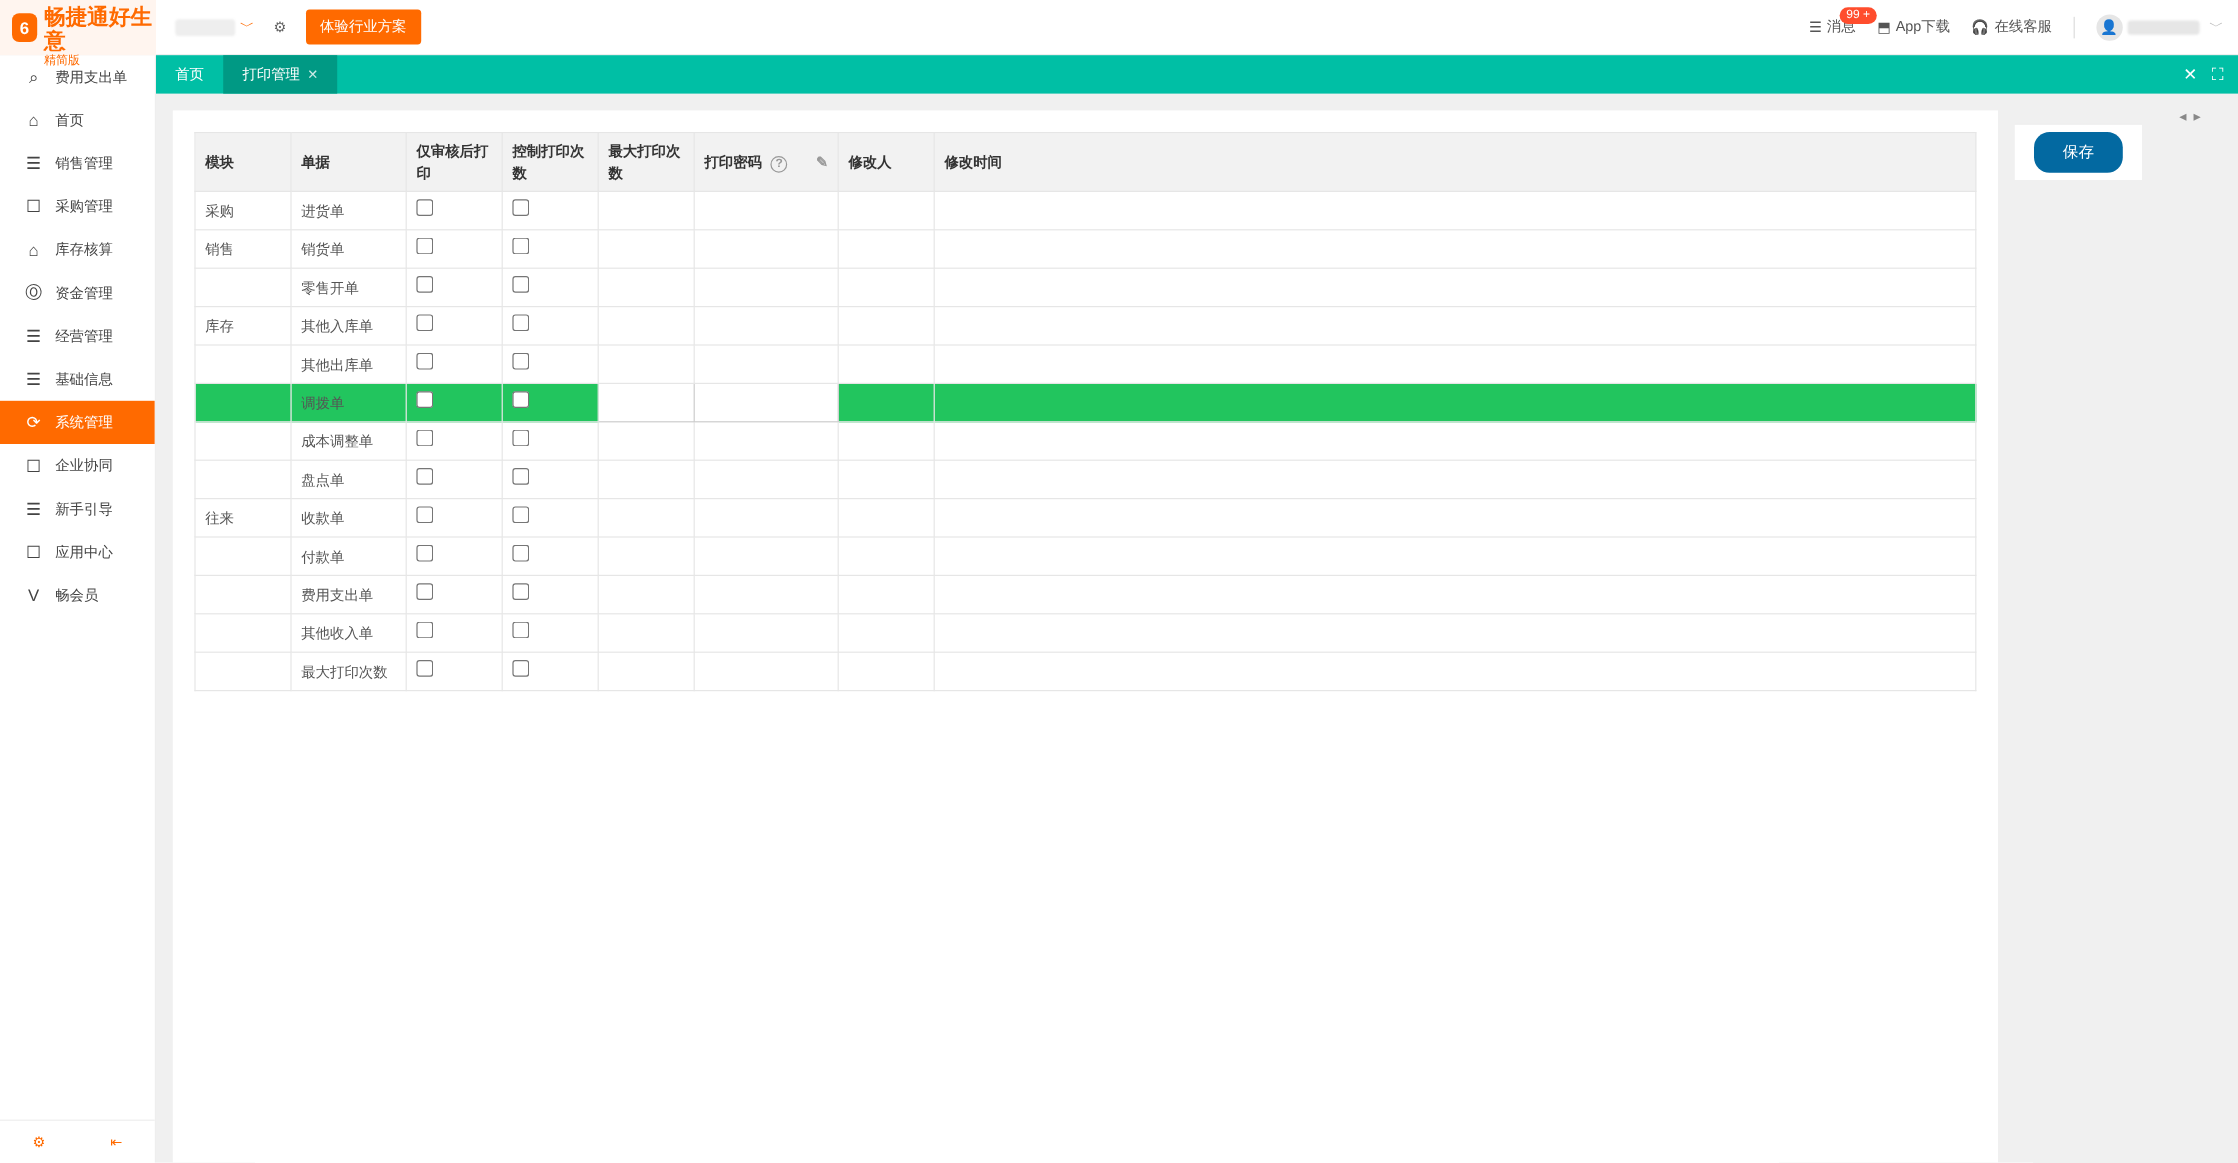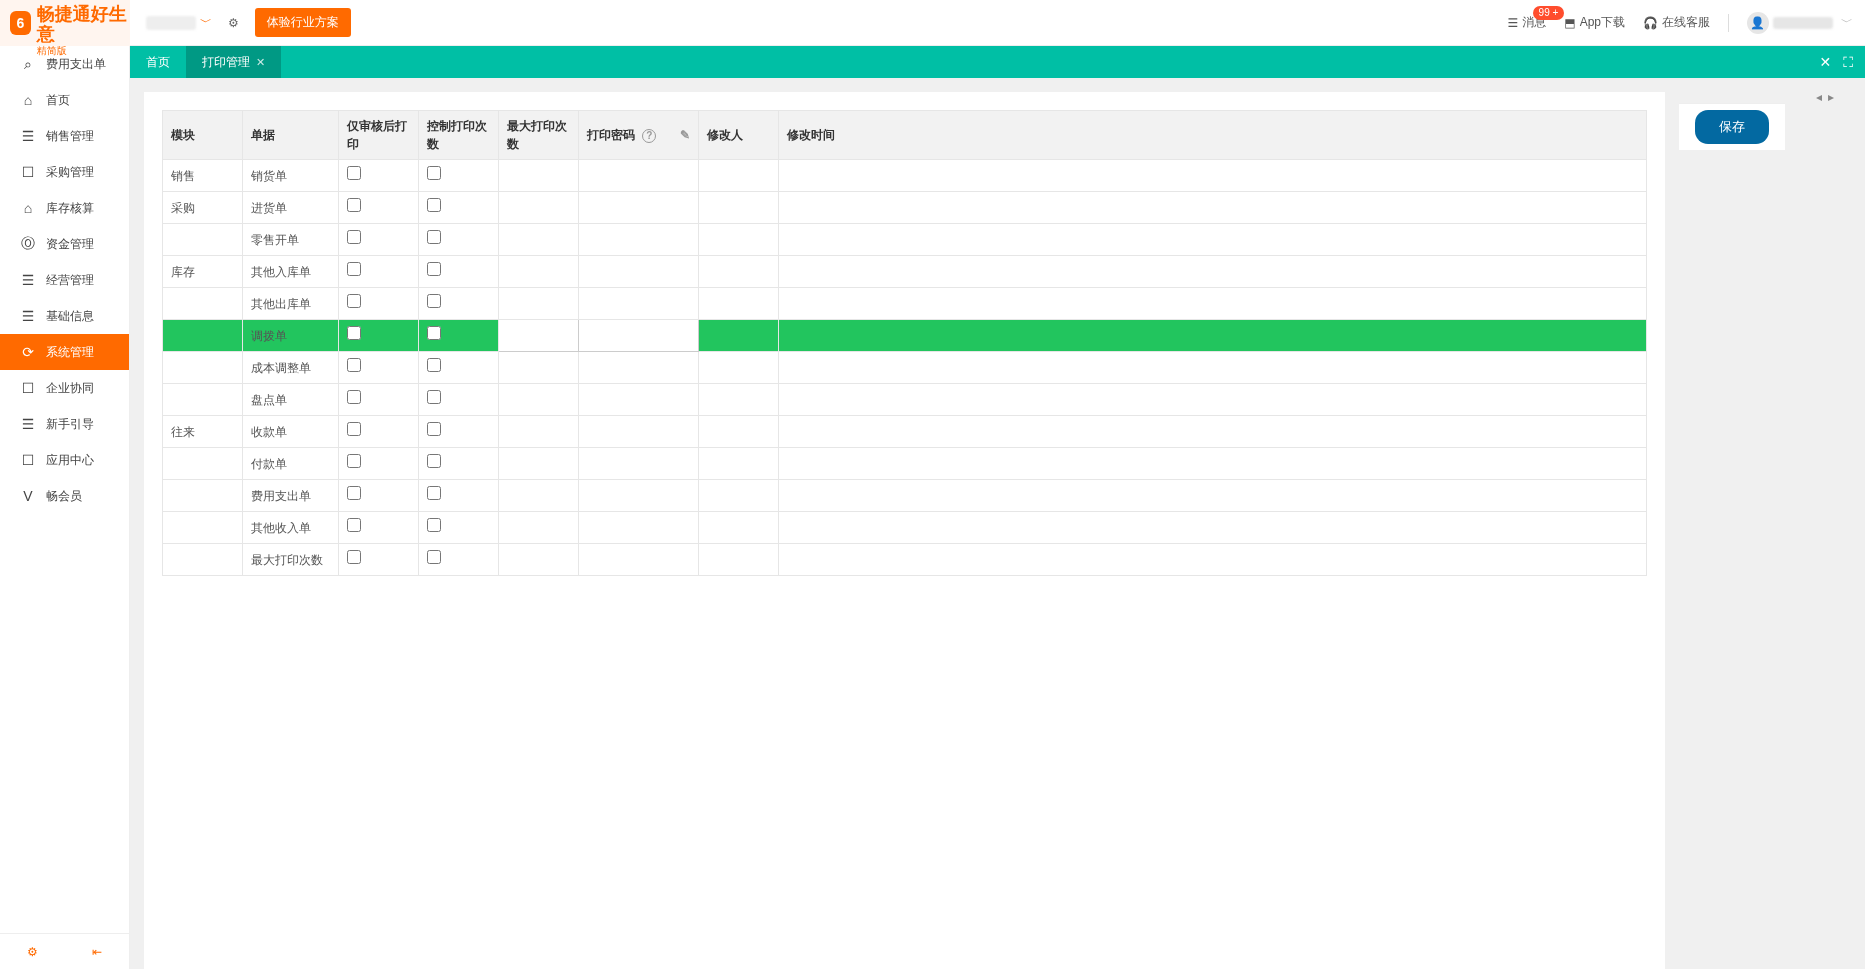--- a/index.html
+++ b/index.html
@@ -213,32 +213,32 @@
                   <span>打印密码</span>
                   <span class="help-ico">?</span>
                   <span class="edit-ico">✎</span>
                 </th>
                 <th>修改人</th>
                 <th>修改时间</th>
               </tr>
             </thead>
             <tbody id="grid-body">
                 <tr>
+                  <td class="module">采购</td>
+                  <td>进货单</td>
+                  <td><input type="checkbox" style=""></td>
+                  <td><input type="checkbox" style=""></td>
+                  <td></td>
+                  <td></td>
+                  <td></td>
+                  <td></td>
+                </tr>
+                <tr>
                   <td class="module">销售</td>
                   <td>销货单</td>
-                  <td><input type="checkbox" style=""></td>
-                  <td><input type="checkbox" style=""></td>
-                  <td></td>
-                  <td></td>
-                  <td></td>
-                  <td></td>
-                </tr>
-                <tr>
-                  <td class="module">采购</td>
-                  <td>进货单</td>
                   <td><input type="checkbox" style=""></td>
                   <td><input type="checkbox" style=""></td>
                   <td></td>
                   <td></td>
                   <td></td>
                   <td></td>
                 </tr>
                 <tr>
                   <td class="module"></td>
                   <td>零售开单</td>

